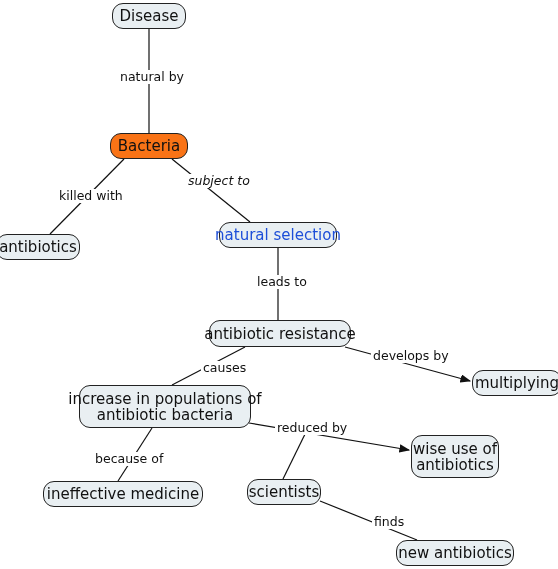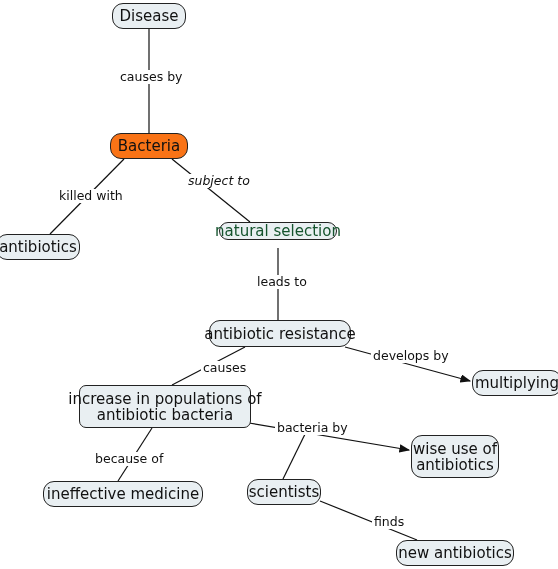--- a/index.html
+++ b/index.html
@@ -71,35 +71,35 @@
         <line x1="152" y1="428" x2="118" y2="481" stroke="#111111" stroke-width="1.2"></line>
         <line x1="249" y1="423" x2="409" y2="450" stroke="#111111" stroke-width="1.2" marker-end="url(#arrowhead)"></line>
         <line x1="308" y1="428" x2="283" y2="479" stroke="#111111" stroke-width="1.2"></line>
         <line x1="320" y1="501" x2="417" y2="540" stroke="#111111" stroke-width="1.2"></line>
       </g>
   </svg>
   <div id="node-layer">
       <div class="node" style="left: 112px; top: 3px; width: 74px; height: 26px; background: rgb(233, 239, 242); border-color: rgb(34, 34, 34); color: rgb(17, 17, 17);">Disease</div>
       <div class="node" style="left: 110px; top: 133px; width: 78px; height: 26px; background: #f97316; border-color: rgb(34, 34, 34); color: rgb(17, 17, 17);">Bacteria</div>
       <div class="node" style="left: -4px; top: 234px; width: 84px; height: 26px; background: rgb(233, 239, 242); border-color: rgb(34, 34, 34); color: rgb(17, 17, 17);">antibiotics</div>
-      <div class="node" style="left: 219px; top: 222px; width: 118px; height: 18px; background: rgb(233, 239, 242); border-color: rgb(34, 34, 34); color: #14532d;">natural selection</div>
+      <div class="node" style="left: 219px; top: 222px; width: 118px; height: 26px; background: rgb(233, 239, 242); border-color: rgb(34, 34, 34); color: #1d4ed8;">natural selection</div>
       <div class="node" style="left: 209px; top: 320px; width: 142px; height: 27px; background: rgb(233, 239, 242); border-color: rgb(34, 34, 34); color: rgb(17, 17, 17);">antibiotic resistance</div>
       <div class="node" style="left: 472px; top: 370px; width: 90px; height: 26px; background: rgb(233, 239, 242); border-color: rgb(34, 34, 34); color: rgb(17, 17, 17);">multiplying</div>
-      <div class="node" style="left: 79px; top: 385px; width: 172px; height: 43px; background: rgb(233, 239, 242); border-color: rgb(34, 34, 34); color: rgb(17, 17, 17); border-radius: 7px;">increase in populations of
+      <div class="node" style="left: 79px; top: 385px; width: 172px; height: 43px; background: rgb(233, 239, 242); border-color: rgb(34, 34, 34); color: rgb(17, 17, 17);">increase in populations of
 antibiotic bacteria</div>
       <div class="node" style="left: 411px; top: 435px; width: 88px; height: 43px; background: rgb(233, 239, 242); border-color: rgb(34, 34, 34); color: rgb(17, 17, 17);">wise use of
 antibiotics</div>
       <div class="node" style="left: 43px; top: 481px; width: 160px; height: 26px; background: rgb(233, 239, 242); border-color: rgb(34, 34, 34); color: rgb(17, 17, 17);">ineffective medicine</div>
       <div class="node" style="left: 247px; top: 479px; width: 74px; height: 26px; background: rgb(233, 239, 242); border-color: rgb(34, 34, 34); color: rgb(17, 17, 17);">scientists</div>
       <div class="node" style="left: 396px; top: 540px; width: 118px; height: 26px; background: rgb(233, 239, 242); border-color: rgb(34, 34, 34); color: rgb(17, 17, 17);">new antibiotics</div>
     </div>
   <div id="label-layer">
-      <div class="edge-label" style="left: 118px; top: 70px; color: rgb(17, 17, 17);">causes by</div>
+      <div class="edge-label" style="left: 118px; top: 70px; color: rgb(17, 17, 17);">natural by</div>
       <div class="edge-label" style="left: 57px; top: 189px; color: rgb(17, 17, 17);">killed with</div>
       <div class="edge-label" style="left: 186px; top: 174px; color: rgb(17, 17, 17); font-style: italic;">subject to</div>
       <div class="edge-label" style="left: 255px; top: 275px; color: rgb(17, 17, 17);">leads to</div>
       <div class="edge-label" style="left: 371px; top: 349px; color: rgb(17, 17, 17);">develops by</div>
       <div class="edge-label" style="left: 201px; top: 361px; color: rgb(17, 17, 17);">causes</div>
       <div class="edge-label" style="left: 93px; top: 452px; color: rgb(17, 17, 17);">because of</div>
-      <div class="edge-label" style="left: 275px; top: 421px; color: rgb(17, 17, 17);">bacteria by</div>
+      <div class="edge-label" style="left: 275px; top: 421px; color: rgb(17, 17, 17);">reduced by</div>
       <div class="edge-label" style="left: 372px; top: 515px; color: rgb(17, 17, 17);">finds</div>
     </div>
 </div>
 
 </body></html>

